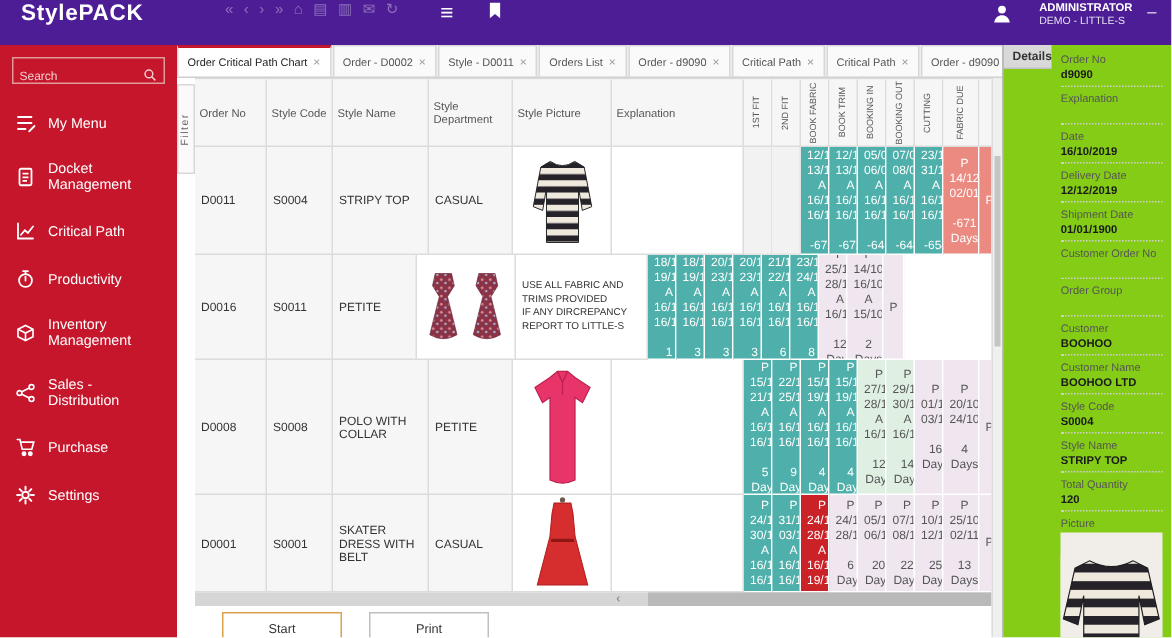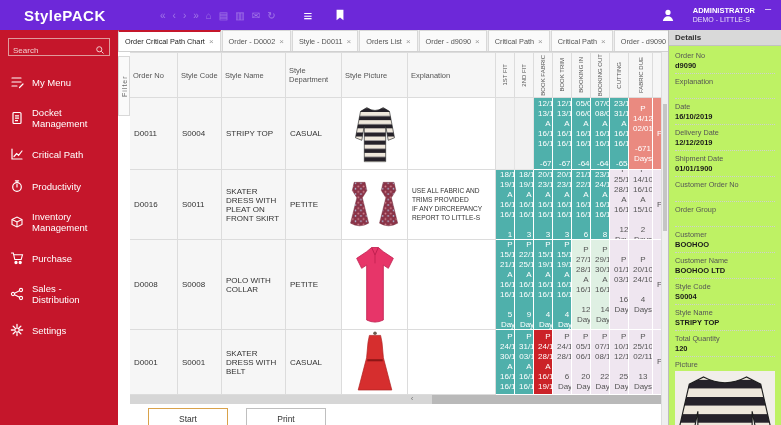--- a/index.html
+++ b/index.html
@@ -1,21 +1,21 @@
 <!DOCTYPE html>
 <html><head>
 <meta charset="utf-8">
 <style>
   * { margin:0; padding:0; box-sizing:border-box; }
   html,body { width:781px; height:425px; overflow:hidden; background:#fff;
     font-family:"Liberation Sans", sans-serif; }
   .page { position:relative; width:781px; height:425px; display:flex; flex-direction:column; }
 
   
-  .topbar { height:30px; background:#6d28d9; display:flex; align-items:center; flex:0 0 30px; color:#fff;padding-left:10px; }
+  .topbar { height:30px; background:#4c1d95; display:flex; align-items:flex-start; flex:0 0 30px; color:#fff; }
   .logo { font-size:15px; font-weight:bold; letter-spacing:.5px; padding-left:14px; width:150px; }
   .navicons { display:flex; gap:7px; align-items:center; opacity:.35; font-size:10px; }
   .navicons span { cursor:default; }
   .menu-glyph { font-size:15px; font-weight:bold; margin-left:28px; }
   .bookmark { margin-left:22px; display:flex; }
   .tb-right { margin-left:auto; display:flex; align-items:center; gap:18px; padding-right:26px; }
   .userblock { font-size:7px; line-height:1.3; }
   .userblock .un { font-weight:bold; font-size:7.5px; }
   .userblock .us { opacity:.85; }
   .winmin { position:absolute; right:10px; top:2px; font-size:11px; color:#fff; opacity:.9; }
@@ -71,21 +71,21 @@
   .harrow { position:absolute; left:52%; top:-1px; font-size:8px; color:#777; }
   .btnrow { display:flex; gap:18px; padding:4px 0 0 18px; }
   .btn { width:80px; height:22px; background:#fff; border:1px solid #BFBFBF; font-size:8.5px; color:#333;
          display:flex; align-items:center; justify-content:center; cursor:pointer; }
   .btn.start { border:1px solid #D9A24A; }
 
   .vscroll { width:7px; flex:0 0 7px; background:#EFEFEF; border-left:1px solid #DDD; position:relative; }
   .vthumb { position:absolute; top:14%; height:34%; left:1px; right:1px; background:#C5C5C5; }
 
   
-  .details { width:113px; flex:0 0 113px; border-left:1px solid #BDBDBD; background:#bef264; display:flex; flex-direction:column; overflow:hidden; }
+  .details { width:113px; flex:0 0 113px; border-left:1px solid #BDBDBD; background:#84cc16; display:flex; flex-direction:row; overflow:hidden; }
   .d-title { height:16px; background:#D9D9D9; border-bottom:1px solid #C2C2C2; font-size:8px; font-weight:bold; color:#333; display:flex; align-items:center; padding-left:6px; flex:0 0 16px; }
   .d-body { padding:2px 6px 0 6px; overflow:hidden; }
   .d-field { padding:3px 0 3px 0; border-bottom:1px dotted #CFCFCF; }
   .d-label { font-size:7.3px; color:#555; }
   .d-value { font-size:7.5px; font-weight:bold; color:#1a1a1a; margin-top:1px; min-height:8px; }
   .d-pic { margin-top:2px; background:#F1EEE9; display:flex; justify-content:center; }
 </style>
 </head>
 <body>
 
@@ -160,35 +160,35 @@
         <span>Productivity</span>
       </div>
       <div class="sb-item">
         <svg width="14" height="14" viewBox="0 0 14 14" fill="none" stroke="#fff" stroke-width="1.1">
             <path d="M2 4.5L7 2l5 2.5v5L7 12 2 9.5z"></path>
             <path d="M2 4.5L7 7l5-2.5M7 7v5"></path>
           </svg>
         <span>Inventory Management</span>
       </div>
       <div class="sb-item">
-        <svg width="14" height="14" viewBox="0 0 14 14" fill="none" stroke="#fff" stroke-width="1.1" stroke-linecap="round">
-            <path d="M1.5 2h1.8l1.5 6.5h6.4l1.3-4.8H4.2"></path>
-            <circle cx="6" cy="11.5" r="1.1" fill="#fff"></circle>
-            <circle cx="10.2" cy="11.5" r="1.1" fill="#fff"></circle>
-          </svg>
-        <span>Purchase</span>
-      </div>
-      <div class="sb-item">
         <svg width="14" height="14" viewBox="0 0 14 14" fill="none" stroke="#fff" stroke-width="1.1">
             <circle cx="3" cy="7" r="1.6"></circle>
             <circle cx="11" cy="3" r="1.6"></circle>
             <circle cx="11" cy="11" r="1.6"></circle>
             <path d="M4.5 6.2l5-2.5M4.5 7.8l5 2.5"></path>
           </svg>
         <span>Sales - Distribution</span>
+      </div>
+      <div class="sb-item">
+        <svg width="14" height="14" viewBox="0 0 14 14" fill="none" stroke="#fff" stroke-width="1.1" stroke-linecap="round">
+            <path d="M1.5 2h1.8l1.5 6.5h6.4l1.3-4.8H4.2"></path>
+            <circle cx="6" cy="11.5" r="1.1" fill="#fff"></circle>
+            <circle cx="10.2" cy="11.5" r="1.1" fill="#fff"></circle>
+          </svg>
+        <span>Purchase</span>
       </div>
       <div class="sb-item">
         <svg width="14" height="14" viewBox="0 0 14 14" fill="none" stroke="#fff" stroke-width="1.3" stroke-linecap="round">
             <circle cx="7" cy="7" r="2.2"></circle>
             <path d="M7 1.4v2M7 10.6v2M1.4 7h2M10.6 7h2M3.1 3.1l1.4 1.4M9.5 9.5l1.4 1.4M10.9 3.1L9.5 4.5M4.5 9.5l-1.4 1.4"></path>
           </svg>
         <span>Settings</span>
       </div>
     </div>
 
@@ -340,21 +340,20 @@
 02/01
 
 -671
 Days</div>
             <div class="c csp sc" data-ct="salmon">P</div>
           </div>
 
           <div class="trow r2">
             <div class="c cw0">D0016</div>
             <div class="c cw1">S0011</div>
-            <div class="c cw2">SKATER DRESS WITH PLEAT ON FRONT SKIRT</div>
             <div class="c cw3">PETITE</div>
             <div class="c cw4 pic">
               <svg width="58" height="56" viewBox="0 0 64 56">
                 <defs>
                     <pattern id="fl1" width="6" height="6" patternUnits="userSpaceOnUse">
                       <rect width="6" height="6" fill="#8A3347"></rect>
                       <circle cx="1.5" cy="1.5" r="1" fill="#D98A94"></circle>
                       <circle cx="4.5" cy="4" r="0.9" fill="#AEBCD8"></circle>
                     </pattern>
                   </defs>

